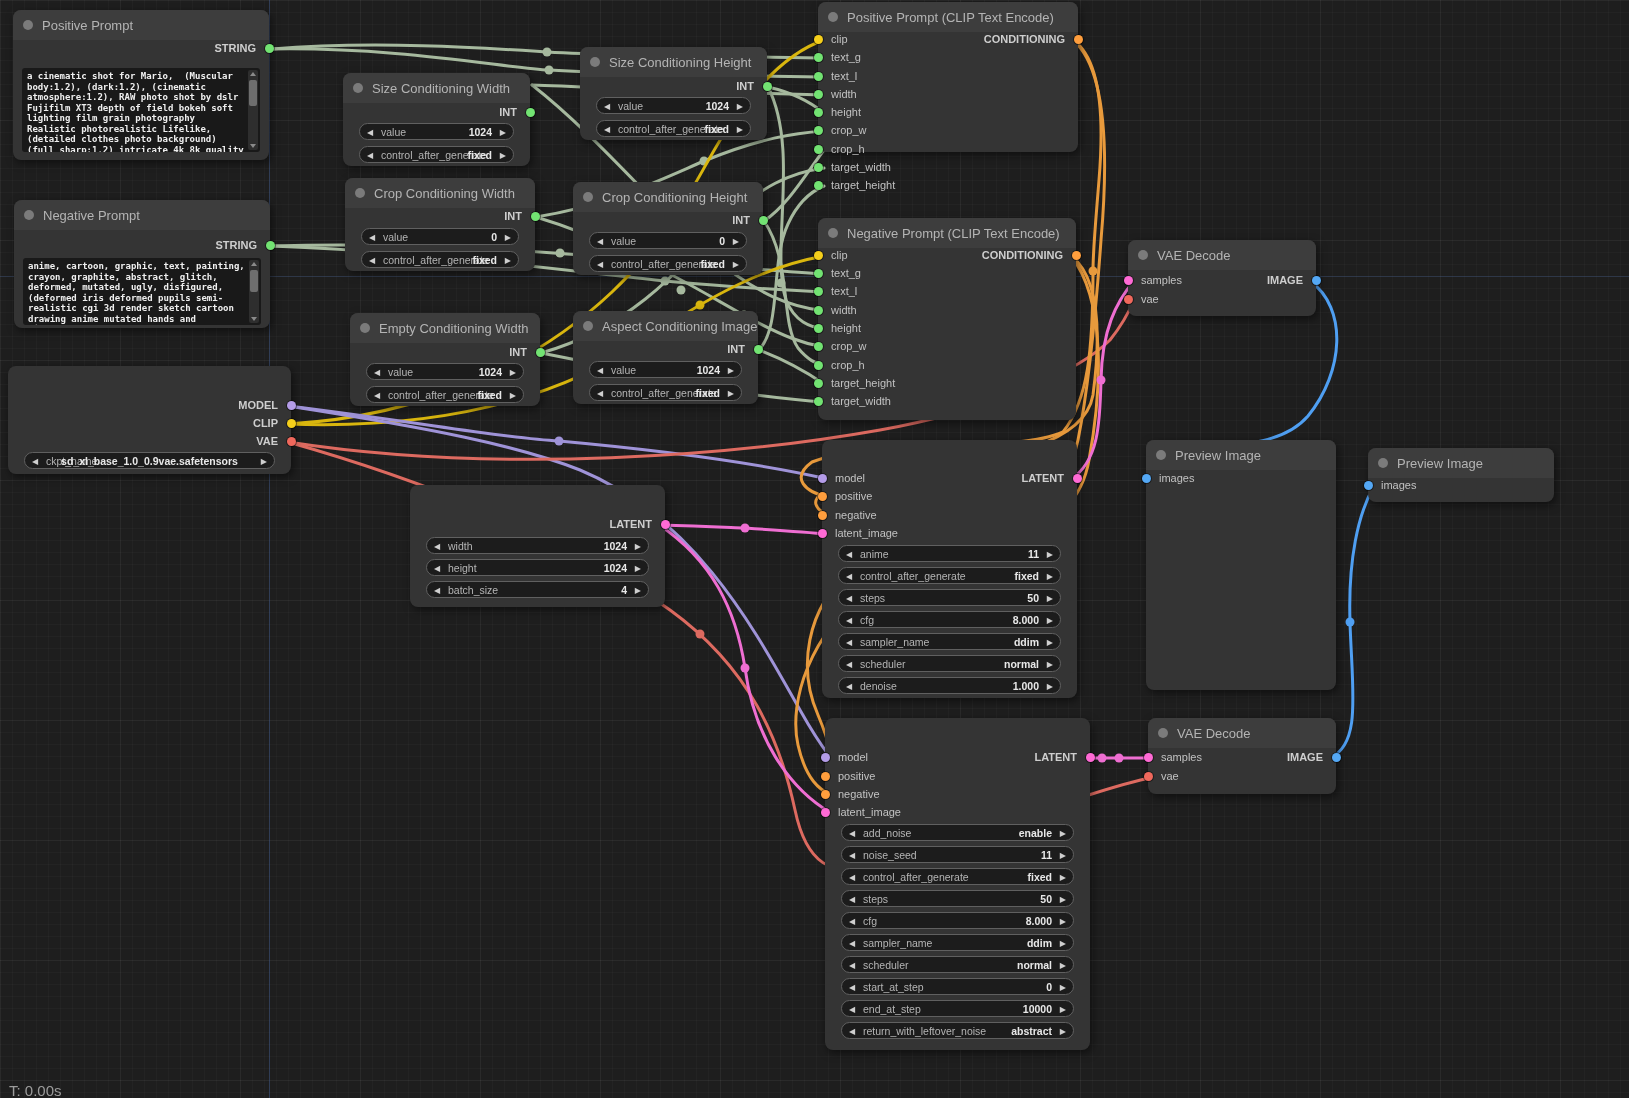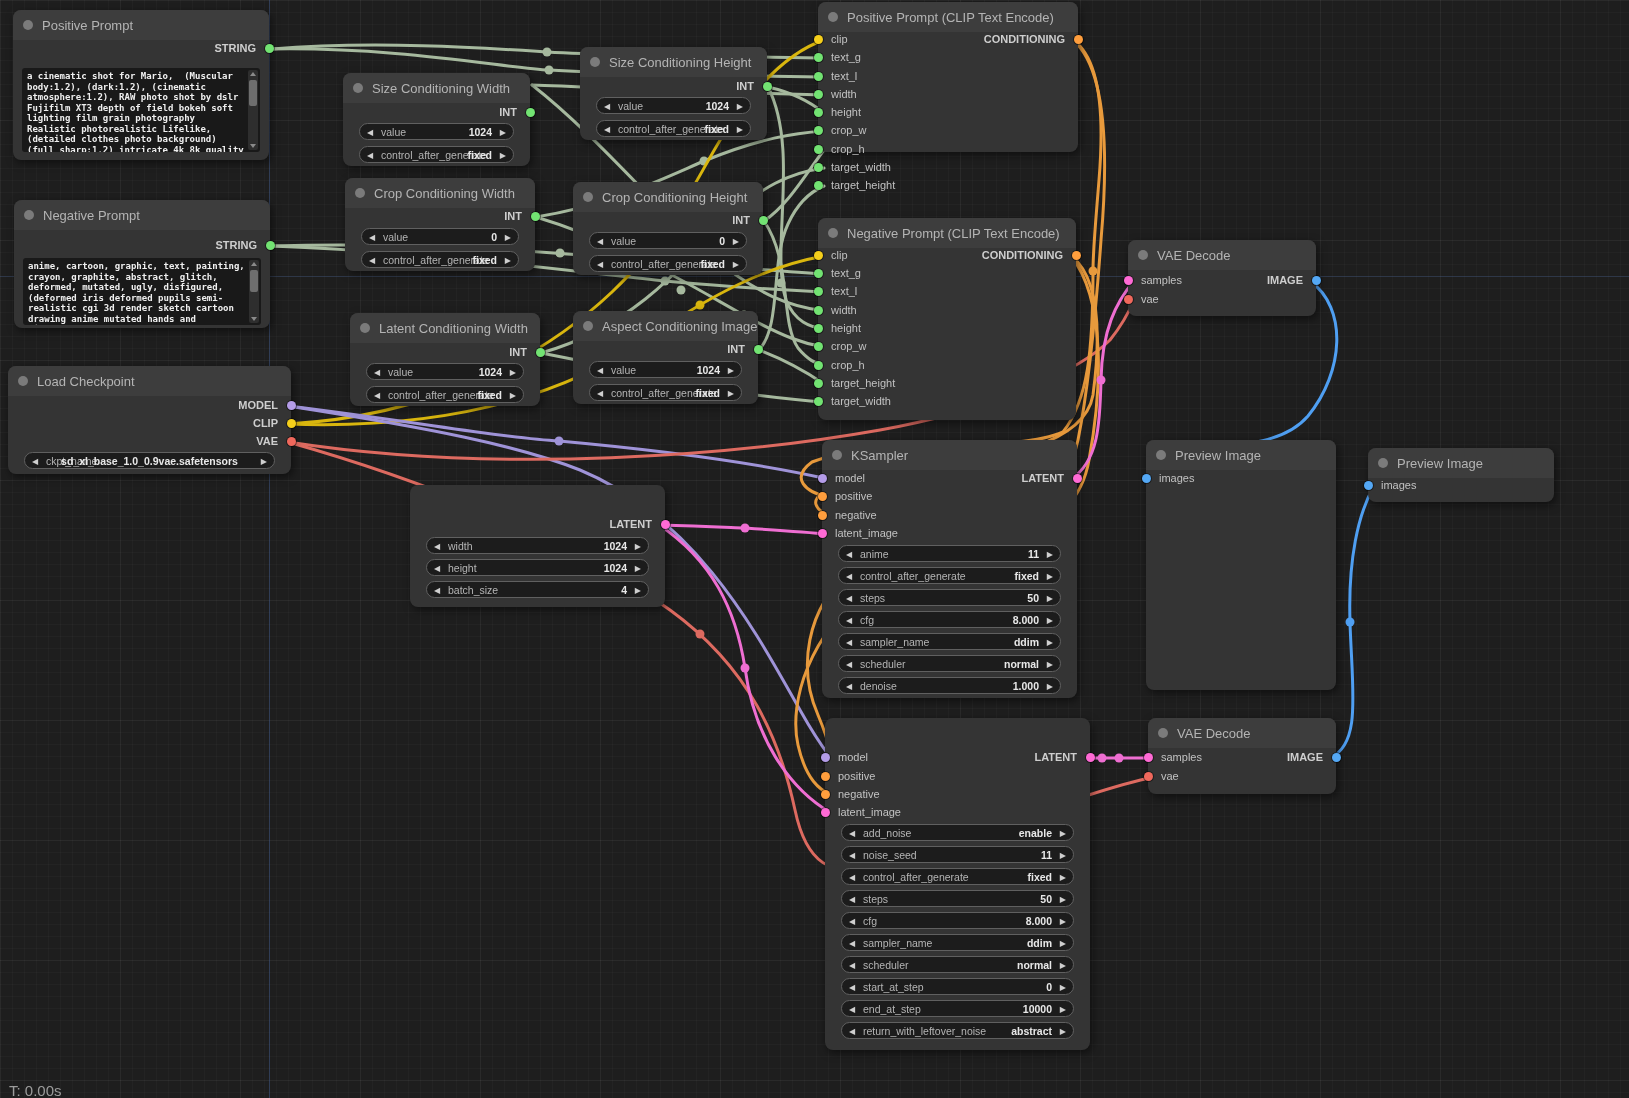--- a/index.html
+++ b/index.html
@@ -132,24 +132,20 @@
           <span class="title-dot"></span>
           <span class="title-text">Negative Prompt</span>
         </div>
         <div class="slot-row out" style="top: 37px;">
           <span class="slot-dot" style="background: rgb(114, 227, 114);"></span>
           <span class="slot-label">STRING</span>
         </div>
         <div class="textbox" style="left: 9px; top: 58px; width: 238px; height: 67px;">anime, cartoon, graphic, text, painting, crayon, graphite, abstract, glitch, deformed, mutated, ugly, disfigured, (deformed iris deformed pupils semi-realistic cgi 3d render sketch cartoon drawing anime mutated hands and fingers:1.4)<div class="sb"><div class="sb-thumb" style="top: 10px; height: 22px;"></div></div></div>
       </div>
       <div class="node" style="left: 8px; top: 366px; width: 283px; height: 108px;">
-        <div class="titlebar">
-          <span class="title-dot"></span>
-          <span class="title-text">Load Checkpoint</span>
-        </div>
         <div class="slot-row out" style="top: 31px;">
           <span class="slot-dot" style="background: rgb(180, 156, 232);"></span>
           <span class="slot-label">MODEL</span>
         </div>
         <div class="slot-row out" style="top: 49px;">
           <span class="slot-dot" style="background: rgb(245, 207, 27);"></span>
           <span class="slot-label">CLIP</span>
         </div>
         <div class="slot-row out" style="top: 67px;">
           <span class="slot-dot" style="background: rgb(240, 104, 92);"></span>
@@ -246,21 +242,21 @@
         <div class="widget" style="top: 73px;">
           <span class="arrow l">◀</span>
           <span class="wlabel">control_after_generate</span>
           <span class="wvalue">fixed</span>
           <span class="arrow r">▶</span>
         </div>
       </div>
       <div class="node" style="left: 350px; top: 313px; width: 190px; height: 93px;">
         <div class="titlebar">
           <span class="title-dot"></span>
-          <span class="title-text">Latent Conditioning Width</span>
+          <span class="title-text">Empty Conditioning Width</span>
         </div>
         <div class="slot-row out" style="top: 31px;">
           <span class="slot-dot" style="background: rgb(114, 227, 114);"></span>
           <span class="slot-label">INT</span>
         </div>
         <div class="widget" style="top: 50px;">
           <span class="arrow l">◀</span>
           <span class="wlabel">value</span>
           <span class="wvalue">1024</span>
           <span class="arrow r">▶</span>
@@ -404,24 +400,20 @@
           <span class="arrow r">▶</span>
         </div>
         <div class="widget" style="top: 96px;">
           <span class="arrow l">◀</span>
           <span class="wlabel">batch_size</span>
           <span class="wvalue">4</span>
           <span class="arrow r">▶</span>
         </div>
       </div>
       <div class="node" style="left: 822px; top: 440px; width: 255px; height: 258px;">
-        <div class="titlebar">
-          <span class="title-dot"></span>
-          <span class="title-text">KSampler</span>
-        </div>
         <div class="slot-row out" style="top: 30px;">
           <span class="slot-dot" style="background: rgb(255, 106, 213);"></span>
           <span class="slot-label">LATENT</span>
         </div>
         <div class="slot-row in" style="top: 30px;">
           <span class="slot-dot" style="background: rgb(180, 156, 232);"></span>
           <span class="slot-label">model</span>
         </div>
         <div class="slot-row in" style="top: 48px;">
           <span class="slot-dot" style="background: rgb(255, 158, 61);"></span>

